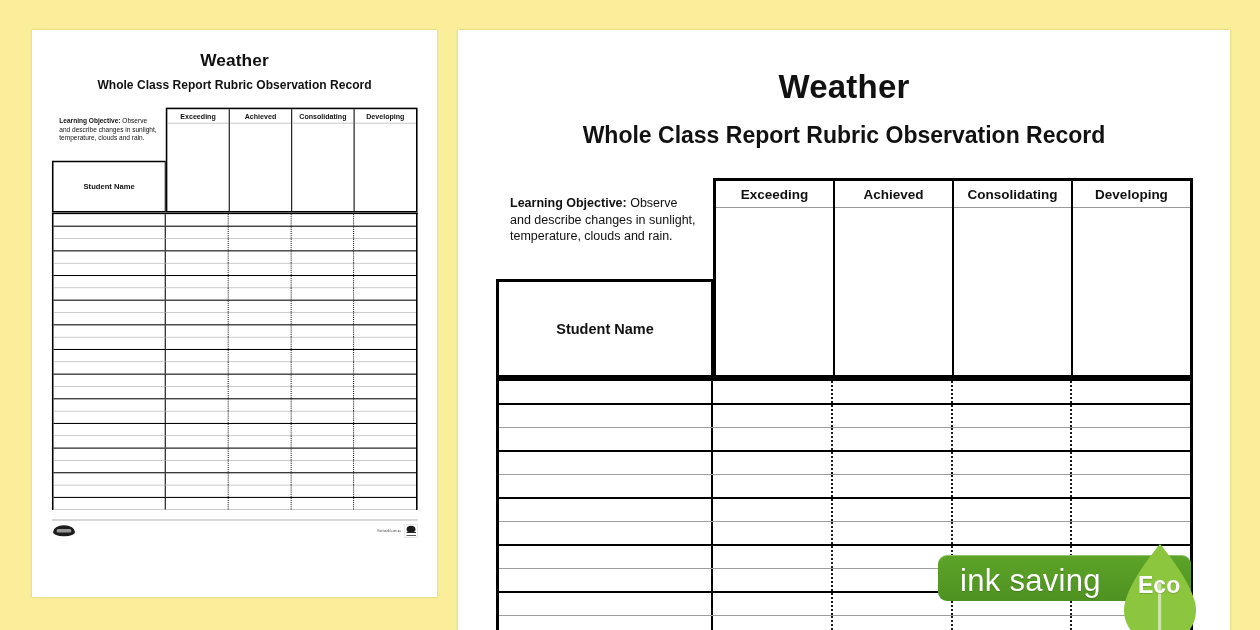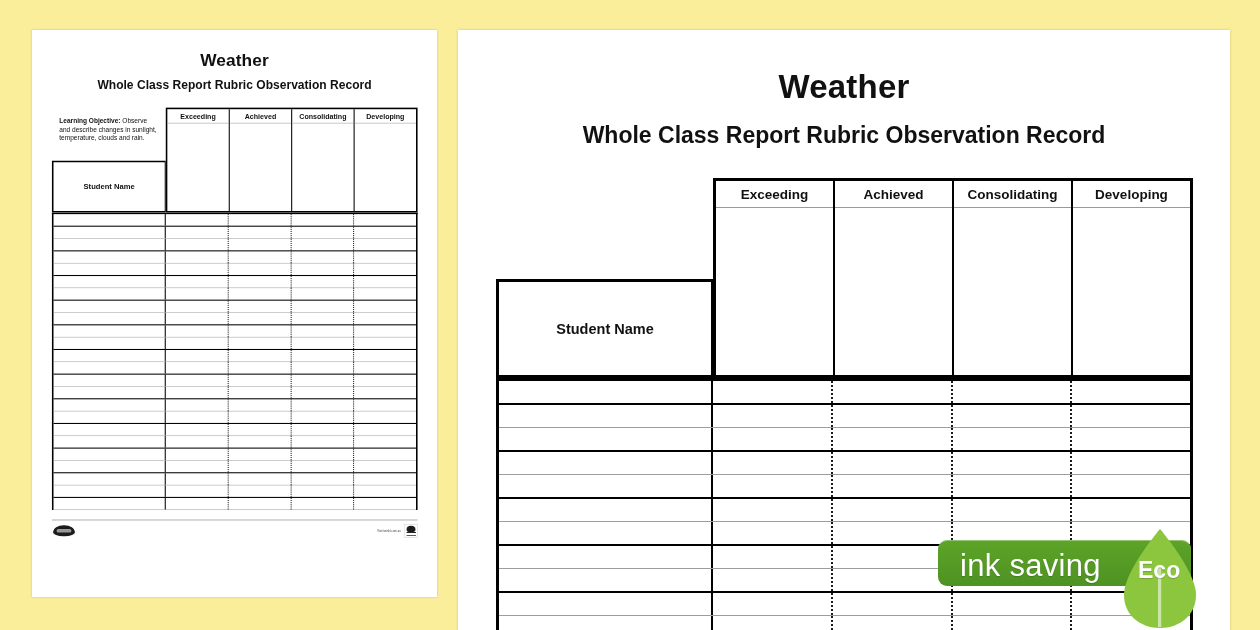--- a/index.html
+++ b/index.html
@@ -199,21 +199,21 @@
     position: absolute;
     left: 4px; bottom: 3px;
     width: 18px; height: 7px;
     background: repeating-linear-gradient(
       to bottom, #1c1c1c 0 1.5px, #fff 1.5px 3px);
   }
 
   
   #eco-badge {
     position: absolute;
-    left: 938px; top: 527px;
+    left: 938px; top: 542px;
     width: 290px; height: 60px;
     pointer-events: none;
     padding-left: 28px;
   }
   .eco-pill {
     position: absolute;
     left: 0; top: 13px;
     width: 253px; height: 46px;
     background: linear-gradient(#5da428, #4e9222);
     border-radius: 9px;
@@ -529,20 +529,23 @@
   <div class="page" id="page-main">
     <div class="doc">
 
       <div class="doc-title">Weather</div>
       <div class="doc-subtitle">Whole Class Report Rubric Observation Record</div>
 
       <div class="rubric">
         <div class="rubric-head">
 
           <div class="lo-cell">
+            <div class="lo-text">
+              <b>Learning Objective:</b><span> Observe and describe changes in sunlight, temperature, clouds and rain.</span>
+            </div>
             <div class="name-cell">
               <span>Student Name</span>
             </div>
           </div>
 
           <div class="levels">
             <div class="level-col">
               <div class="level-title">Exceeding</div>
               <div class="level-desc-wrap">
                 

